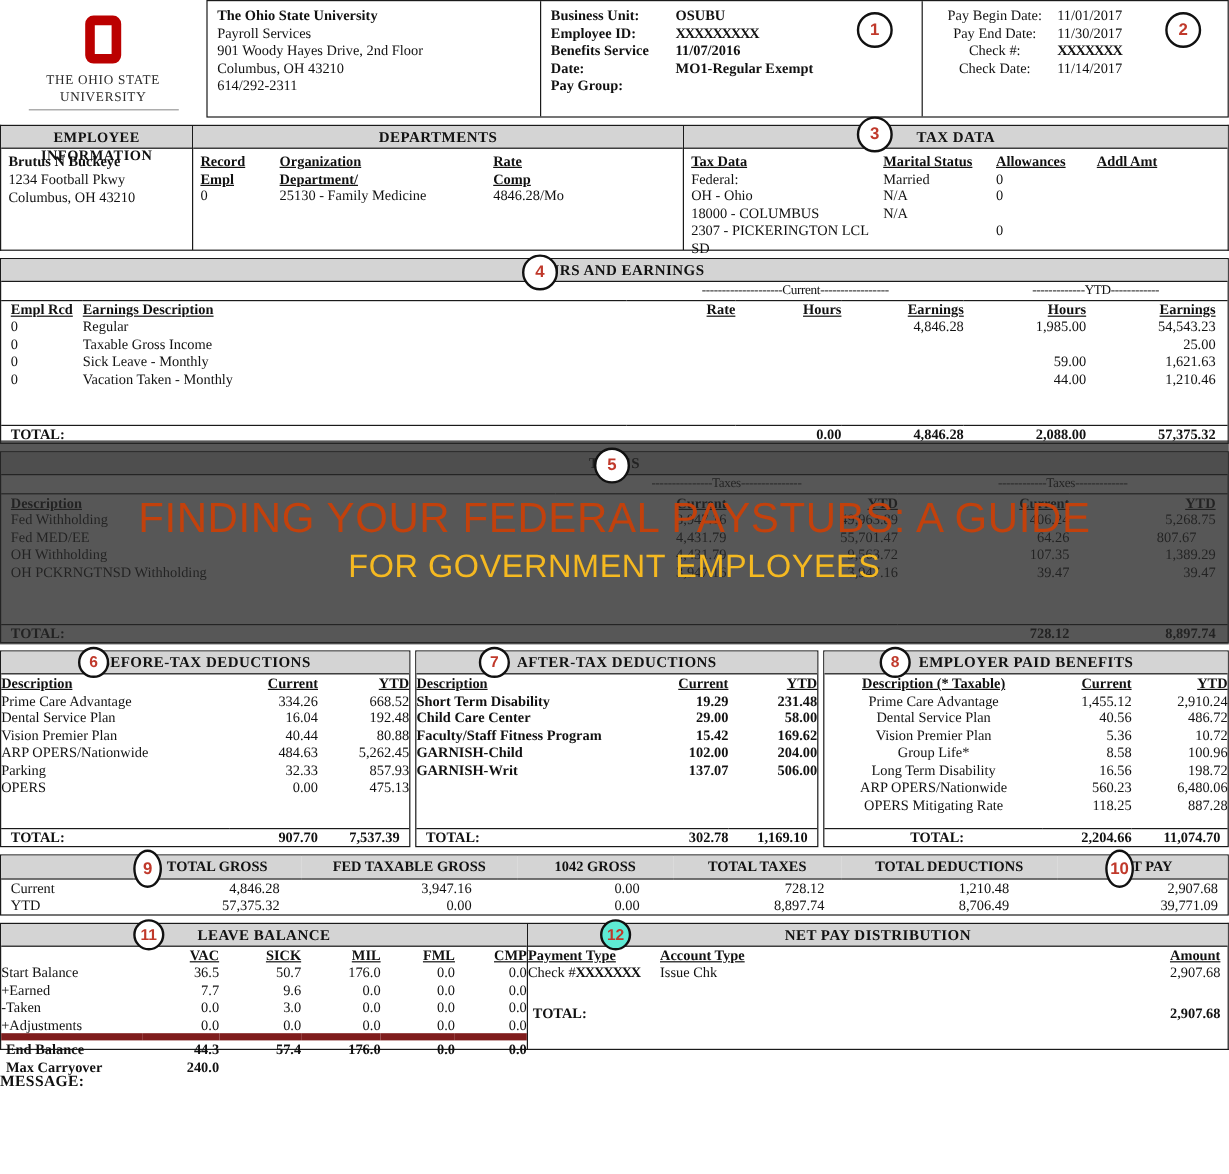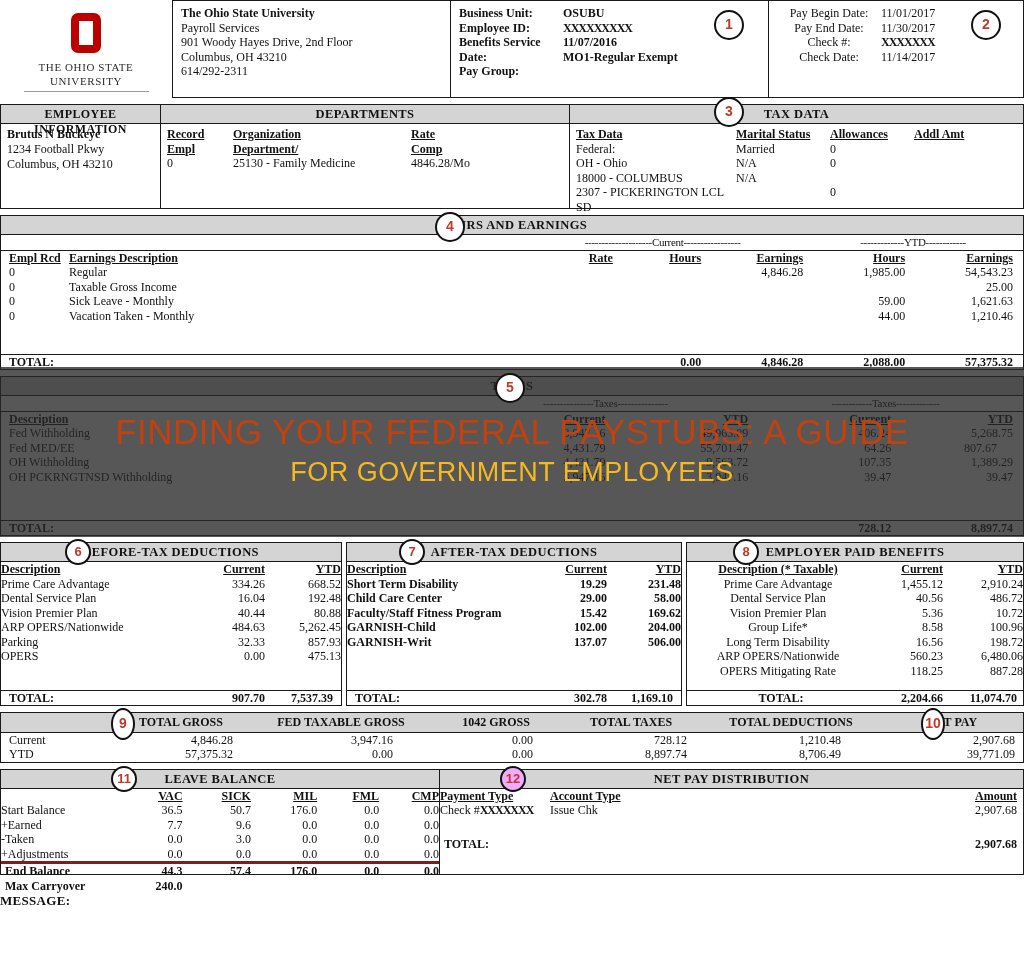--- a/index.html
+++ b/index.html
@@ -660,21 +660,21 @@
         <tr>
               <td>+Adjustments</td>
               <td class="r">0.0</td>
               <td class="r">0.0</td>
               <td class="r">0.0</td>
               <td class="r">0.0</td>
               <td class="r">0.0</td>
             </tr>
       </tbody>
         </table>
-      <table style="padding:0 6px; border-top:3px solid #7f1d1d;">
+      <table style="padding:0 6px; border-top:6px solid #7f1d1d;">
         <tbody>
             <tr>
           <td class="b" style="width:110px; padding-left:4px;">End Balance</td>
           <td class="b r" style="width:60px;">44.3</td>
           <td class="b r" style="width:64px;">57.4</td>
           <td class="b r" style="width:62px;">176.0</td>
           <td class="b r" style="width:58px;">0.0</td>
           <td class="b r" style="width:56px;">0.0</td>
         </tr>
         <tr>
@@ -684,21 +684,21 @@
               <td></td>
               <td></td>
               <td></td>
         </tr>
       </tbody>
         </table>
     </div>
 
     <div class="c2b" style="height:106px;">
       <div class="bandhead">NET PAY DISTRIBUTION</div>
-      <div class="circ sm" style="top:-4px; left:60px; background:#f0abfc;">12</div>
+      <div class="circ sm" style="top:-4px; left:60px; background:#5eead4;">12</div>
       <table style="padding:1px 6px;">
         <tbody>
             <tr>
           <td class="b u" style="width:110px;">Payment Type</td>
           <td class="b u" style="width:120px;">Account Type</td>
           <td class="b u r" style="padding-right:6px;">Amount</td>
         </tr>
         <tr>
           <td><span>Check #</span><span class="redact">XXXXXXX</span></td>
           <td>Issue Chk</td>

